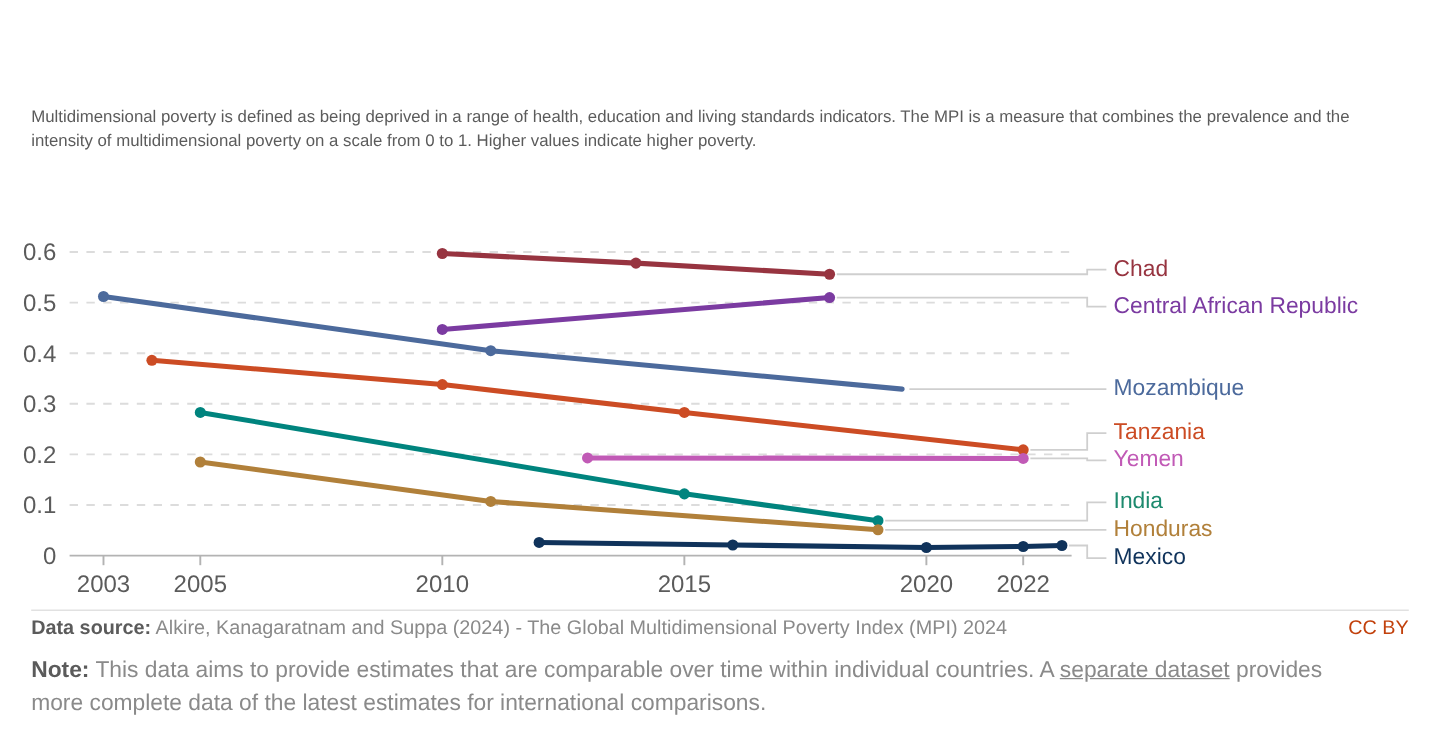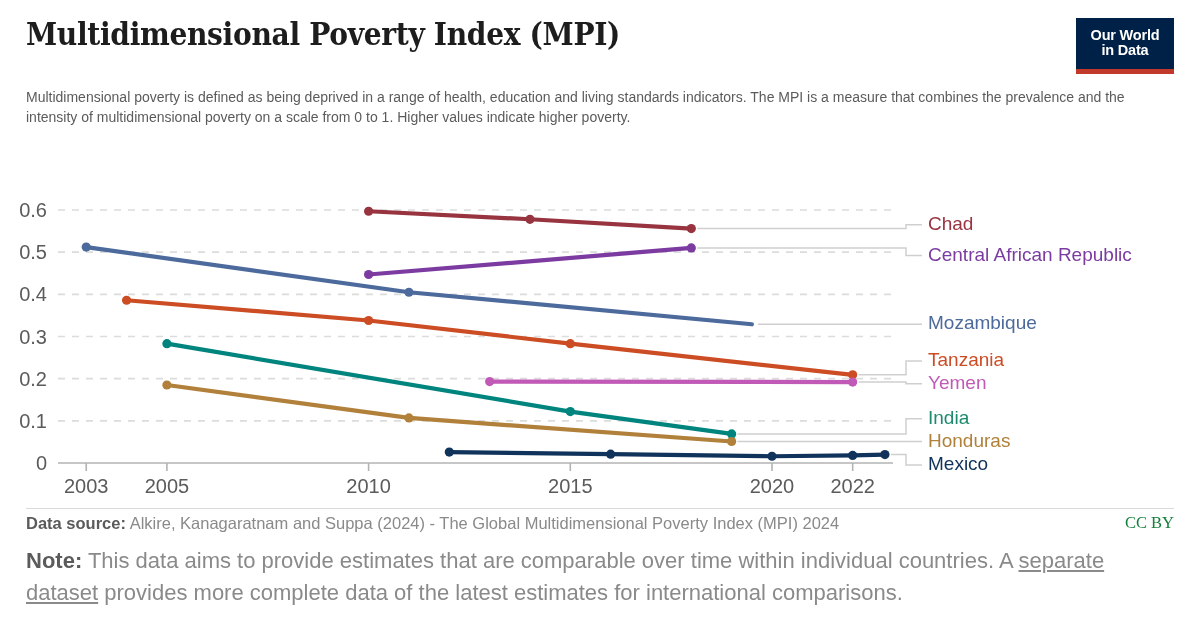--- a/index.html
+++ b/index.html
@@ -116,47 +116,39 @@
     padding-bottom: 3px;
   }
   .src-line b, .note-line b {
     color: #5b5b5b;
     font-weight: 700;
   }
   .cc-by {
     position: absolute;
     right: 0; top: 0;
     font-size: 16.5px;
-    color: #15803d;
-    font-family: Liberation Serif, serif;
+    color: #c2410c;
   }
   .note-line {
-    font-size: 22px;
+    font-size: 19px;
     color: #8a8a8a;
     line-height: 1.45;
     width: 1100px;
     margin-top: 8px;
   }
   .note-link {
     color: #8a8a8a;
     text-decoration: underline;
   }
 </style>
 </head>
 <body>
 
 <div id="page">
 
-  <div class="header">
-    <h1 class="chart-title">Multidimensional Poverty Index (MPI)</h1>
-    <div class="owid-logo">
-      <span>Our World</span>
-      <span>in Data</span>
-    </div>
-  </div>
 
   <div class="subtitle">Multidimensional poverty is defined as being deprived in a range of health, education and living standards indicators. The MPI is a measure that combines the prevalence and the intensity of multidimensional poverty on a scale from 0 to 1. Higher values indicate higher poverty.</div>
 
   <div class="chart-wrap">
     <svg class="chart-svg" id="chart-svg" width="1200" height="315" viewBox="0 0 1200 315">
       <g id="gridlines">
           <line x1="58" y1="230.83333333333331" x2="893" y2="230.83333333333331" stroke="#dcdcdc" stroke-width="1.6" stroke-dasharray="7 7"></line>
           <line x1="58" y1="188.66666666666666" x2="893" y2="188.66666666666666" stroke="#dcdcdc" stroke-width="1.6" stroke-dasharray="7 7"></line>
           <line x1="58" y1="146.5" x2="893" y2="146.5" stroke="#dcdcdc" stroke-width="1.6" stroke-dasharray="7 7"></line>
           <line x1="58" y1="104.33333333333331" x2="893" y2="104.33333333333331" stroke="#dcdcdc" stroke-width="1.6" stroke-dasharray="7 7"></line>

